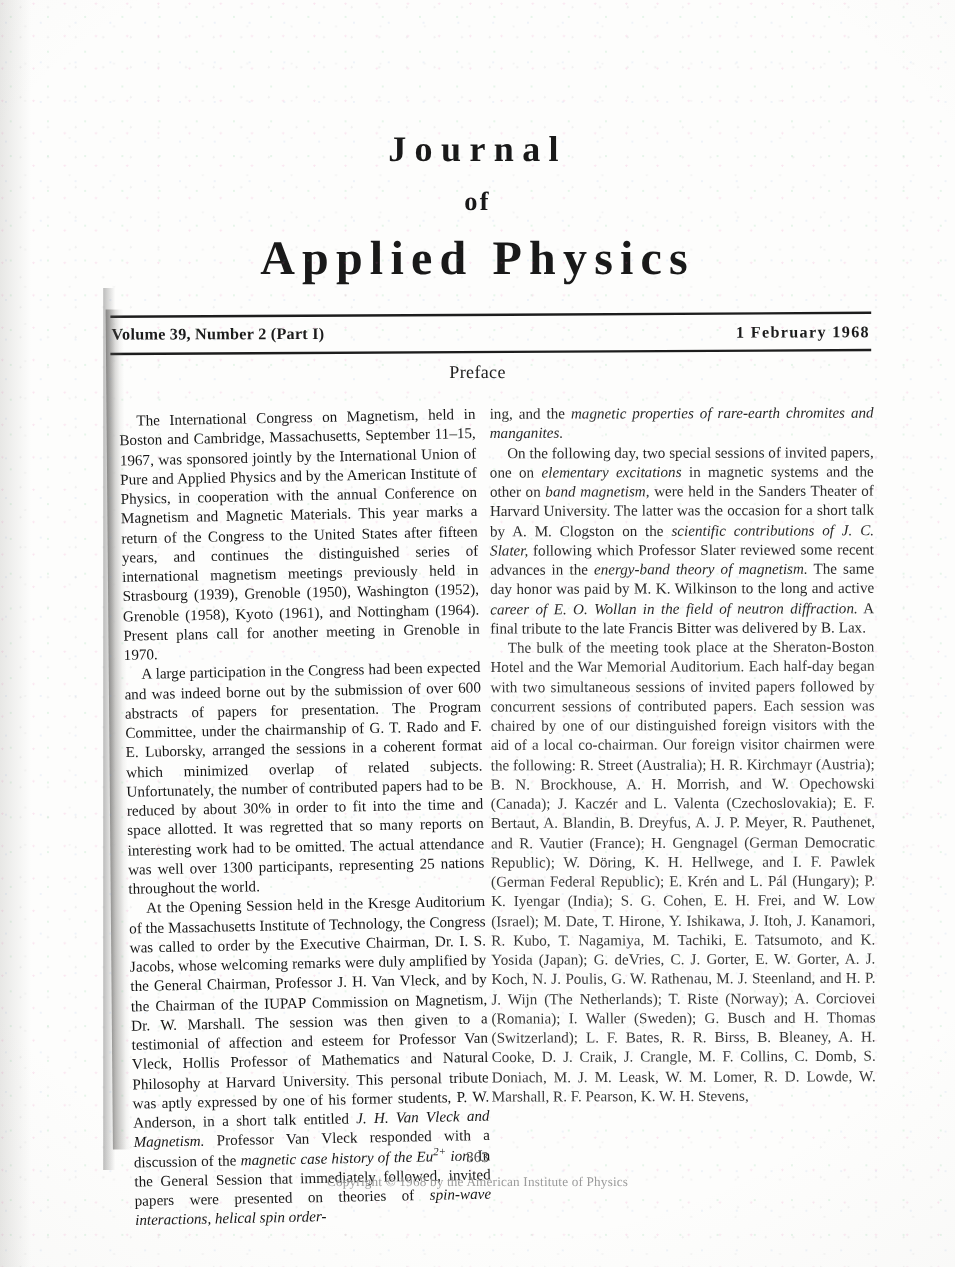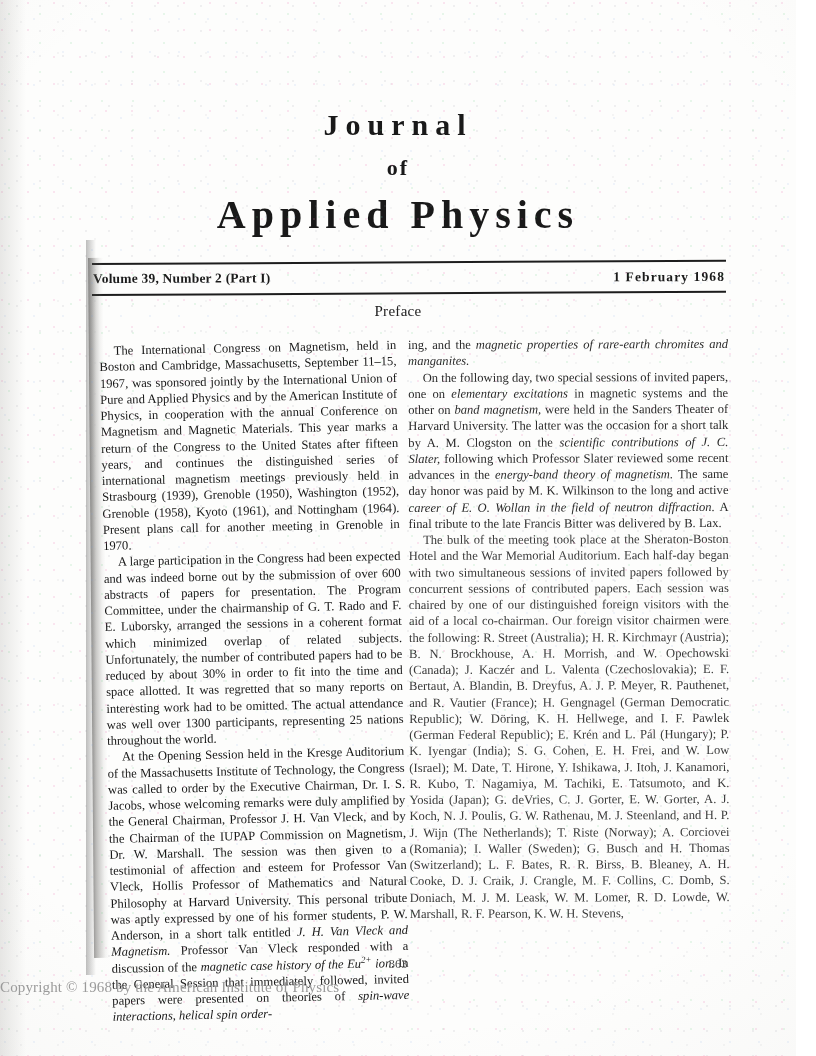--- a/index.html
+++ b/index.html
@@ -133,21 +133,21 @@
     pointer-events: none;
   }
 
   
   #page-number {
     position: absolute; left: 0; right: 0; top: 957px;
     text-align: center; font-size: 12.5px; color: #4a4a4a;
   }
   #copyright {
     position: absolute; left: 0; right: 0; top: 979px;
-    font-size: 15px; color: #9a9a9a;
+    text-align: center; font-size: 11px; color: #9a9a9a;
     letter-spacing: .15px;
   }
 
   i { font-style: italic; }
   sup { font-size: .72em; vertical-align: super; line-height: 0; }
 </style>
 </head>
 <body>
 
 <div id="page">

